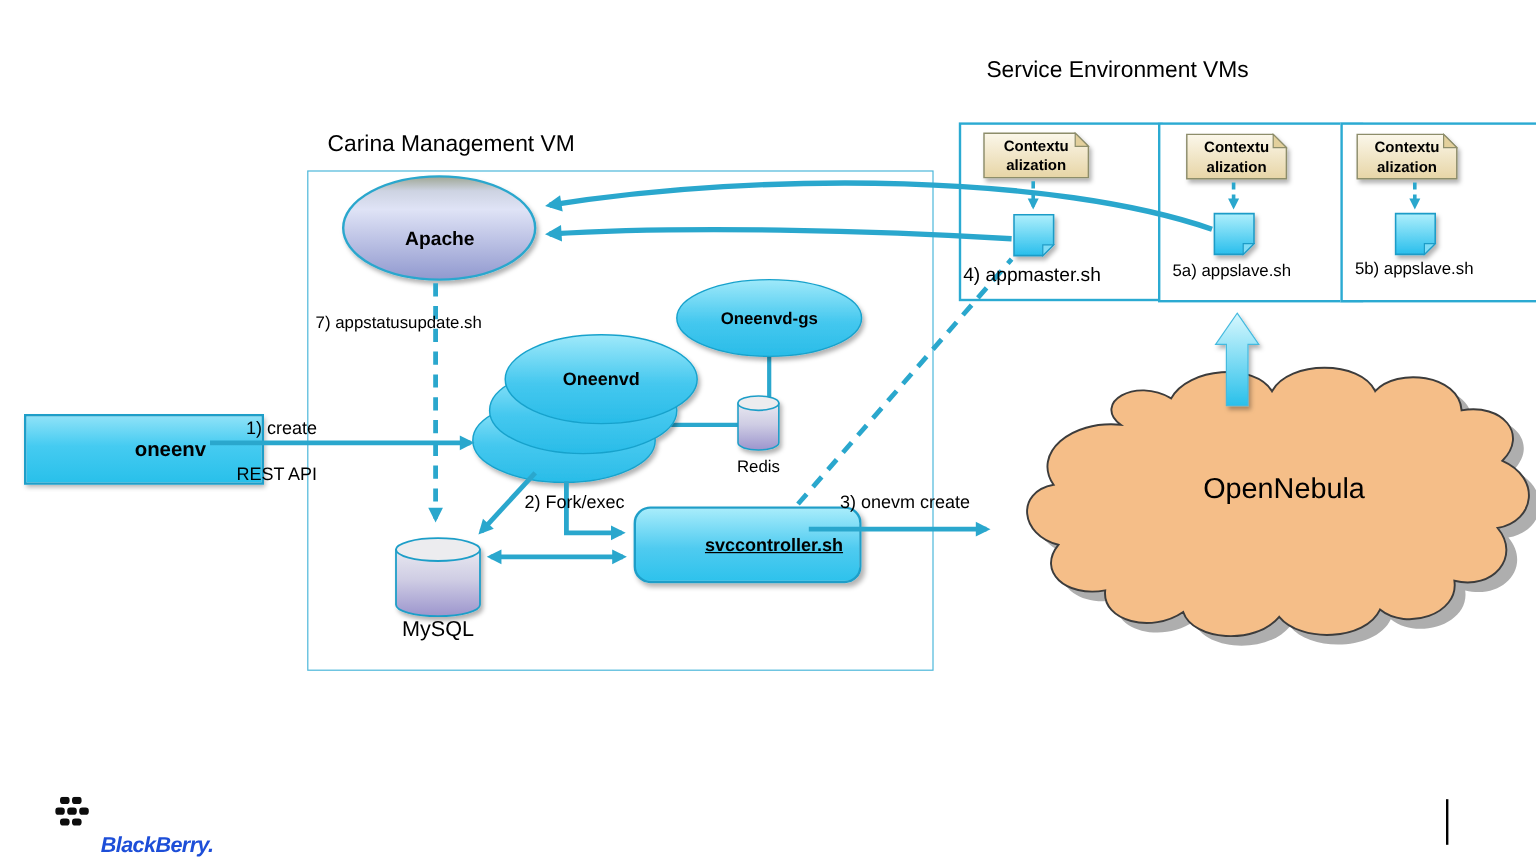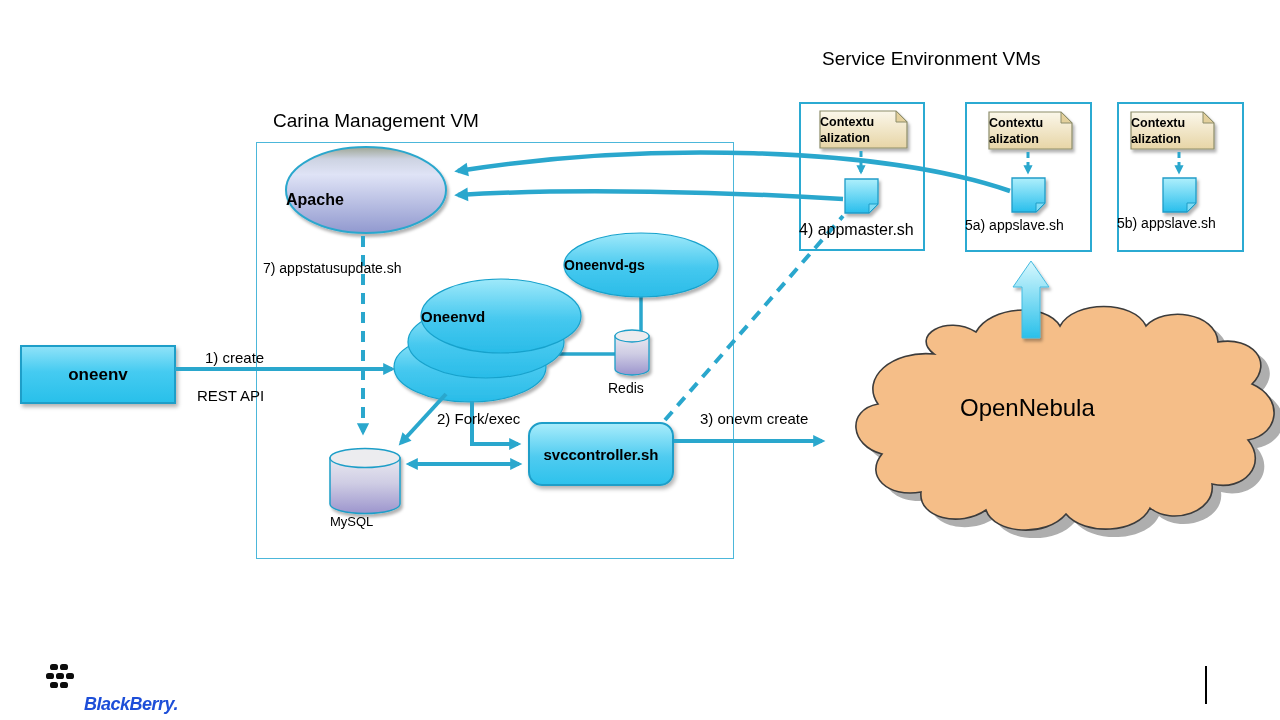--- a/index.html
+++ b/index.html
@@ -1,21 +1,21 @@
 <!DOCTYPE html>
 <html><head>
 <meta charset="utf-8">
 <style>
   html,body{margin:0;padding:0;background:#fff;}
   #canvas{position:relative;width:1280px;height:720px;background:#ffffff;overflow:hidden;
           font-family:"Liberation Sans",sans-serif;}
-  .box{position:absolute;z-index:1;}
+  .box{position:absolute;z-index:1;padding-left:44px;}
   .svglayer{position:absolute;left:0;top:0;z-index:3;}
   .lbl{position:absolute;z-index:5;color:#000;white-space:nowrap;}
-  .ctr{text-align:left;}
+  .ctr{text-align:center;}
   .carina-box{border:1.5px solid #4cb7da;background:transparent;}
   .vm-box{border:2px solid #2baad2;background:#fff;}
   .oneenv-box{background:linear-gradient(180deg,#8ee2f8 0%,#45cbf1 45%,#29c0ea 100%);
               border:2px solid #1e9ec8;box-shadow:2px 3px 4px rgba(0,0,0,.3);
               display:flex;align-items:center;justify-content:center;}
   .svc-box{background:linear-gradient(180deg,#a7ecfb 0%,#4fcbf0 55%,#2ec2ec 100%);
            border:2px solid #1e9ec8;border-radius:14px;box-shadow:2px 3px 4px rgba(0,0,0,.3);
            display:flex;align-items:center;justify-content:center;}
   .nodelbl{font-weight:bold;color:#000;}
   .title{font-size:19px;color:#000;}
@@ -31,21 +31,21 @@
 
   <div class="box carina-box" style="left:256px;top:142px;width:476px;height:415px;"></div>
   <div class="box vm-box" style="left:799px;top:102px;width:122px;height:145px;"></div>
   <div class="box vm-box" style="left:965px;top:102px;width:123px;height:146px;"></div>
   <div class="box vm-box" style="left:1117px;top:102px;width:123px;height:146px;"></div>
 
   <div class="box oneenv-box" style="left:20px;top:345px;width:152px;height:55px;">
     <span class="nodelbl" style="font-size:17px;">oneenv</span>
   </div>
 
-  <div class="box svc-box" style="left:528px;top:422px;width:142px;height:60px;">
+  <div class="box svc-box" style="left:528px;top:422px;width:142px;height:60px;text-decoration:underline;">
     <span class="nodelbl" style="font-size:15px;">svccontroller.sh</span>
   </div>
 
   <svg class="svglayer" width="1280" height="720" viewBox="0 0 1280 720">
     <defs>
       <linearGradient id="gradCyan" x1="0" y1="0" x2="0" y2="1">
         <stop offset="0%" stop-color="#9fe9fa"></stop>
           <stop offset="55%" stop-color="#45c8ef"></stop>
         <stop offset="100%" stop-color="#29bce8"></stop>
       </linearGradient>
@@ -161,21 +161,21 @@
     <line x1="1179" y1="152" x2="1179" y2="172" stroke="#2aa7cd" stroke-width="3" stroke-dasharray="6 4" marker-end="url(#ah)"></line>
   </svg>
 
   <div class="lbl title" style="left:822px;top:48px;">Service Environment VMs</div>
   <div class="lbl title" style="left:273px;top:110px;">Carina Management VM</div>
 
   <div class="lbl nodelbl ctr" style="left:286px;top:181px;width:161px;font-size:16px;margin-top:10px;">Apache</div>
   <div class="lbl nodelbl ctr" style="left:421px;top:308px;width:160px;font-size:15px;">Oneenvd</div>
   <div class="lbl nodelbl ctr" style="left:564px;top:257px;width:154px;font-size:14px;">Oneenvd-gs</div>
   <div class="lbl ctr" style="left:608px;top:380px;width:48px;font-size:14px;">Redis</div>
-  <div class="lbl ctr" style="left:330px;top:514px;width:70px;font-size:13px;">MySQL</div>
+  <div class="lbl ctr" style="left:330px;top:514px;width:70px;font-size:18px;">MySQL</div>
   <div class="lbl ctr" style="left:960px;top:394px;width:220px;font-size:24px;">OpenNebula</div>
 
   <div class="lbl ctxlbl ctr" style="left:820px;top:114px;width:87px;">
     <div>Contextu</div>
       <div>alization</div>
   </div>
   <div class="lbl ctxlbl ctr" style="left:989px;top:115px;width:83px;">
     <div>Contextu</div>
       <div>alization</div>
   </div>

